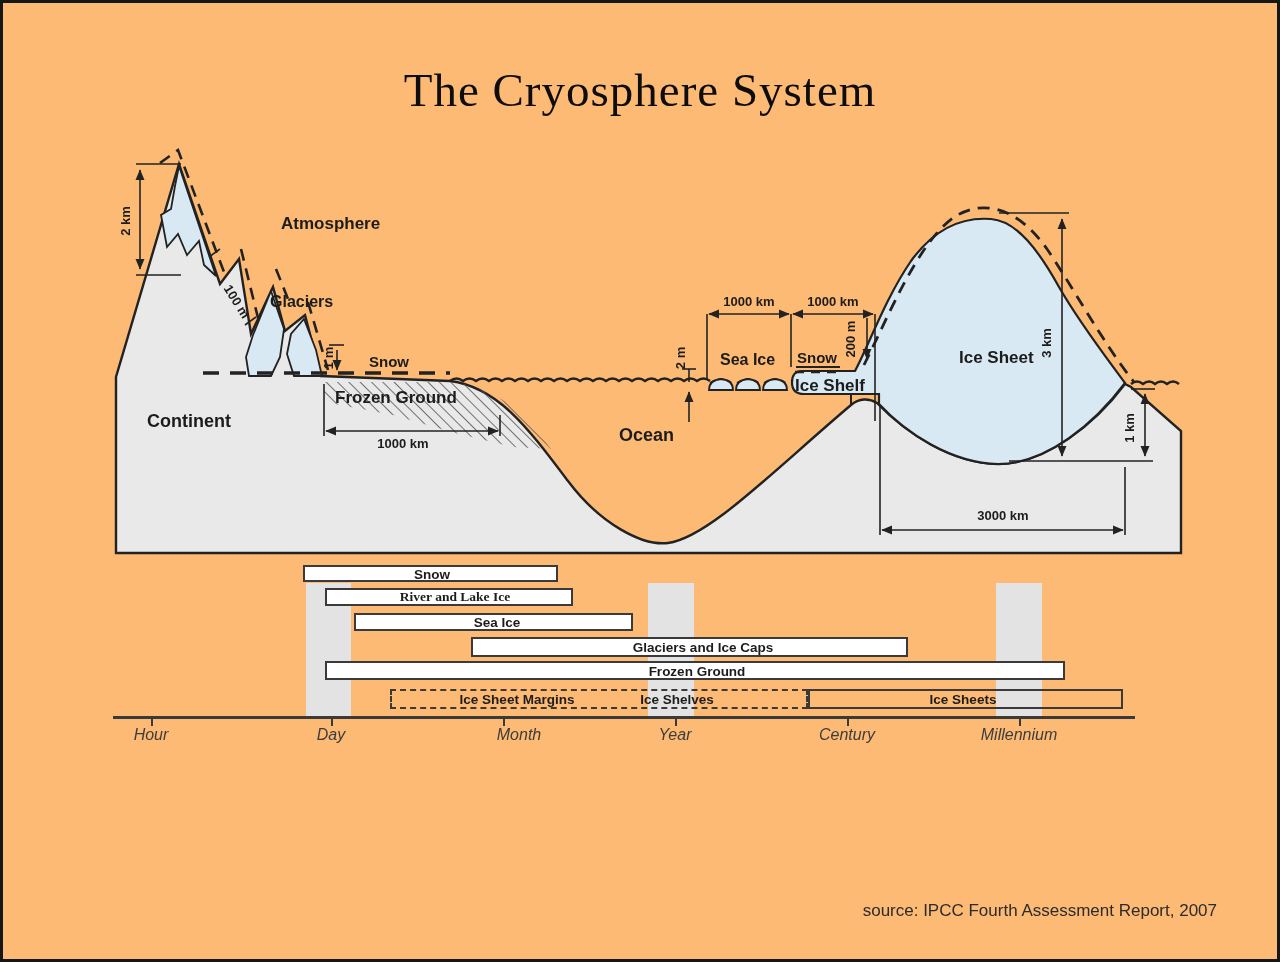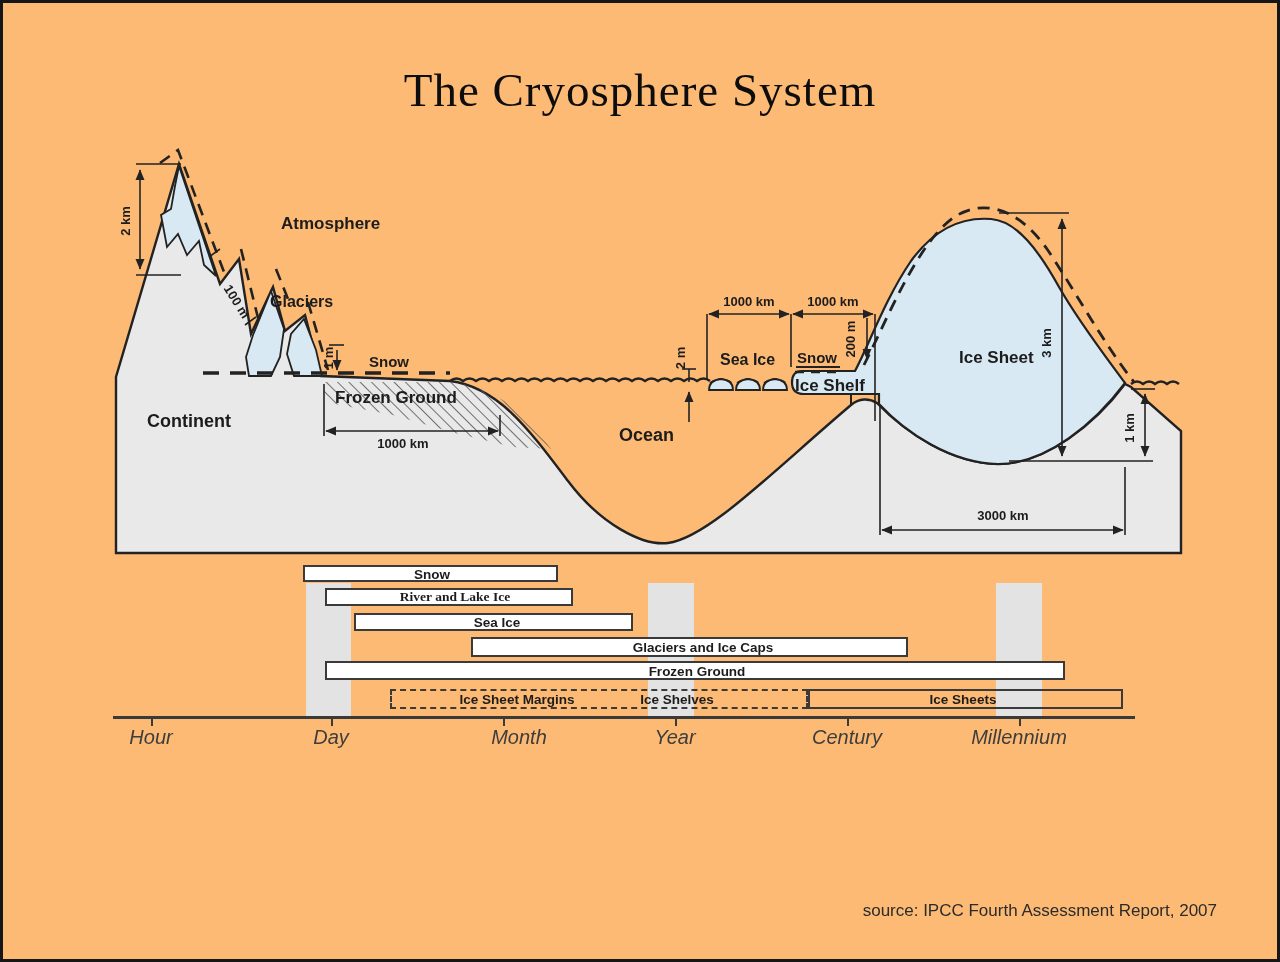--- a/index.html
+++ b/index.html
@@ -29,21 +29,21 @@
   .ts-bar.dashed{border-style:dashed;background:transparent;}
   .ts-bar.clear{background:transparent;padding-left:40px;}
   .ts-label{
     position:absolute;top:50%;transform:translate(-50%,-50%);
     font-size:13.5px;font-weight:bold;color:#1c1c1c;white-space:nowrap;
   }
   .ts-axis{position:absolute;left:110px;top:713px;width:1022px;height:3px;background:#3a3a3a;}
   .ts-tick{position:absolute;top:716px;width:2px;height:7px;background:#3a3a3a;}
   .ts-ticklbl{
     position:absolute;top:723px;transform:translateX(-50%);
-    font-style:italic;font-size:20px;color:#3d3d3d;white-space:nowrap;
+    font-style:italic;font-size:16px;color:#3d3d3d;white-space:nowrap;
   }
   .source{
     position:absolute;right:60px;top:898px;font-size:17px;color:#2b2b2b;
   }
 </style>
 </head>
 <body>
 
 <div class="page">
 

